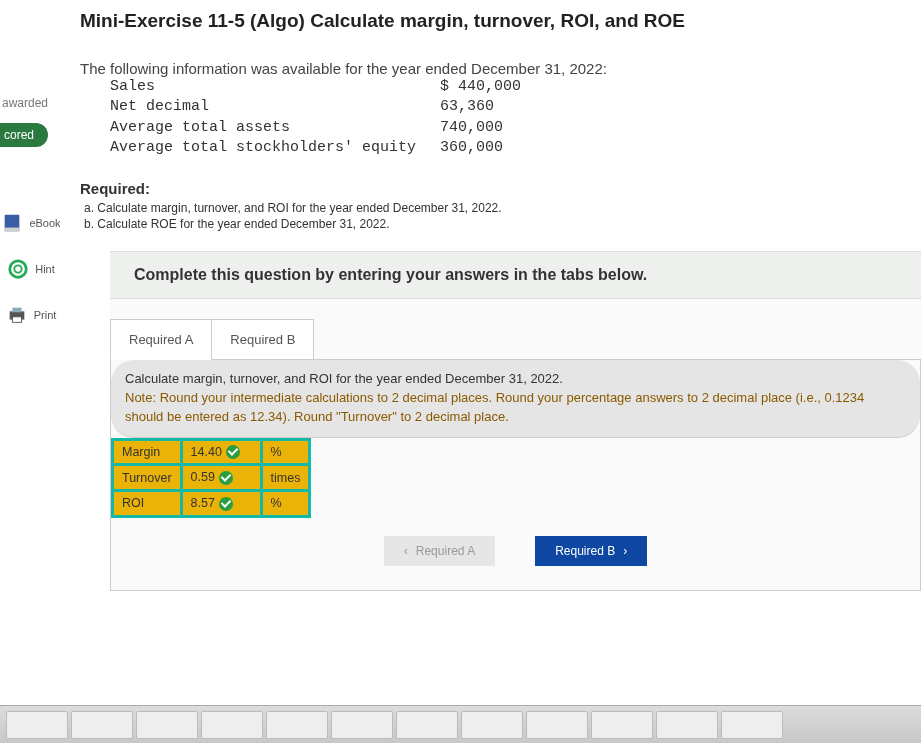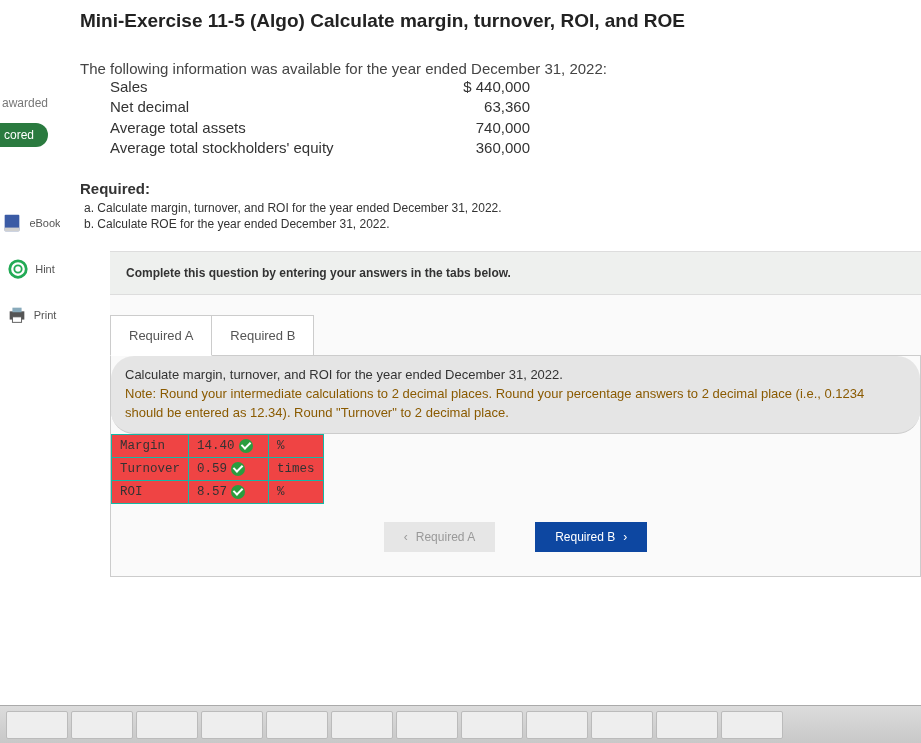--- a/index.html
+++ b/index.html
@@ -7,39 +7,39 @@
 .container { display: flex; height: 100%; }
 .sidebar { width: 60px; padding-top: 80px; display: flex; flex-direction: column; align-items: center; gap: 20px; background: #fff; }
 .side-pill { position: absolute; left: -20px; padding: 4px 10px 4px 22px; border-radius: 12px; font-size: 12px; color: #555; }
 .pill-awarded { top: 92px; background: transparent; color: #777; }
 .pill-cored { top: 123px; background: #2a7a3f; color: #fff; border-radius: 12px; padding: 5px 14px 5px 24px; }
 .side-item { display: flex; flex-direction: row; align-items: center; gap: 4px; font-size: 11px; color: #555; cursor: pointer; }
 .side-item .icon-box { width: 26px; height: 26px; display: flex; align-items: center; justify-content: center; }
 .main { flex: 1; padding: 10px 0 0 20px; background: #fff; }
 h1 { font-size: 19px; font-weight: bold; color: #222; margin-bottom: 28px; }
 .intro { font-size: 15px; color: #444; margin-bottom: 0; }
-.data-block { font-family: Liberation Sans, sans-serif; font-size: 15px; margin-left: 30px; margin-bottom: 22px; line-height: 1.35; }
+.data-block { font-family: Liberation Mono, monospace; font-size: 15px; margin-left: 30px; margin-bottom: 22px; line-height: 1.35; }
 .data-row { display: flex; }
 .data-label { width: 330px; }
-.data-val { width: 90px; text-align: right; }
+.data-val { width: 90px; text-align: left; }
 .req-head { font-weight: bold; font-size: 15px; margin-bottom: 4px; }
 .req-list { font-size: 12px; color: #333; margin-bottom: 20px; margin-left: 4px; }
 .req-list div { margin-bottom: 2px; }
 .answer-panel { margin-left: 30px; background: #fafafa; }
-.instr-bar { background: #eef0ee; padding: 14px 16px; font-size: 12px; font-weight: bold; border: 1px solid #ddd; border-left: none; border-right: none; }
+.instr-bar { background: #eef0ee; padding: 14px 24px; font-size: 16px; font-weight: bold; border: 1px solid #ddd; border-left: none; border-right: none; }
 .tabs { margin-top: 20px; display: flex; }
 .tab { padding: 12px 18px; font-size: 13px; border: 1px solid #ccc; background: #fff; cursor: pointer; color: #555; }
 .tab.active { border-bottom: 1px solid #fff; background: #fff; position: relative; z-index: 2; }
 .tab + .tab { border-left: none; }
 .tab-content { border: 1px solid #ccc; margin-top: -1px; }
 .note-box { background: #e5e5e5; padding: 10px 14px; font-size: 13px; line-height: 1.45; border-bottom: 1px solid #ccc; border-radius: 23px; }
 .note-box .line1 { color: #333; }
 .note-box .line2 { color: #8a5a00; }
 .ans-table { border-collapse: collapse; margin: 0; font-size: 12.5px; }
-.ans-table td { border: 1px solid #14b8a6; padding: 4px 8px; background: #ef4444; font-family: Liberation Mono, monospace; }
+.ans-table td { border: 3px solid #14b8a6; padding: 4px 8px; background: #eab308; }
 .ans-table td.val { text-align: left; min-width: 80px; }
 .ans-table td.unit { min-width: 44px; }
 .check { display: inline-block; width: 14px; height: 14px; border-radius: 50%; background: #2a9d3f; position: relative; vertical-align: middle; margin-left: 4px; }
 .check::after { content: ""; position: absolute; left: 4px; top: 1px; width: 4px; height: 7px; border: solid #fff; border-width: 0 2px 2px 0; transform: rotate(45deg); }
 .nav-row { display: flex; gap: 40px; justify-content: center; padding: 18px 0 24px; }
 .nav-btn { padding: 8px 20px; font-size: 12px; border: none; cursor: pointer; display: flex; align-items: center; gap: 8px; }
 .nav-prev { background: #e6e6e6; color: #999; }
 .nav-next { background: #0d47a1; color: #fff; }
 .taskbar { position: absolute; bottom: 0; left: 0; right: 0; height: 38px; background: linear-gradient(#dcdcdc,#c8c8c8); border-top: 1px solid #aaa; display: flex; align-items: center; padding: 0 6px; gap: 3px; }
 .task-item { width: 62px; height: 28px; background: #eee; border: 1px solid #bbb; border-radius: 2px; }

